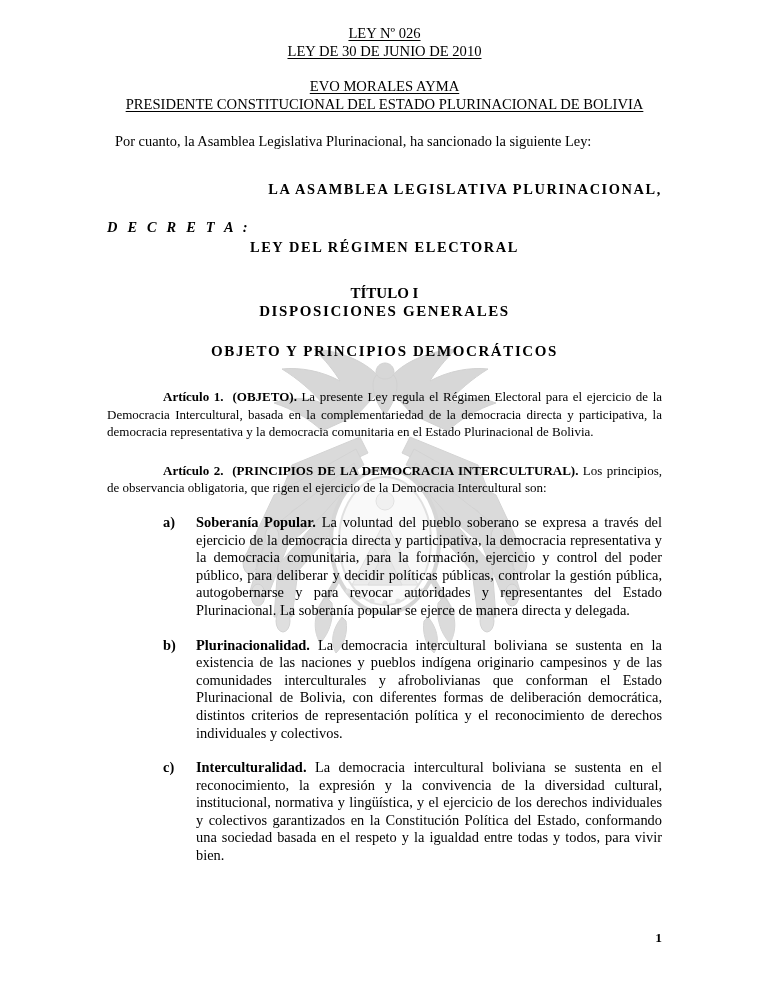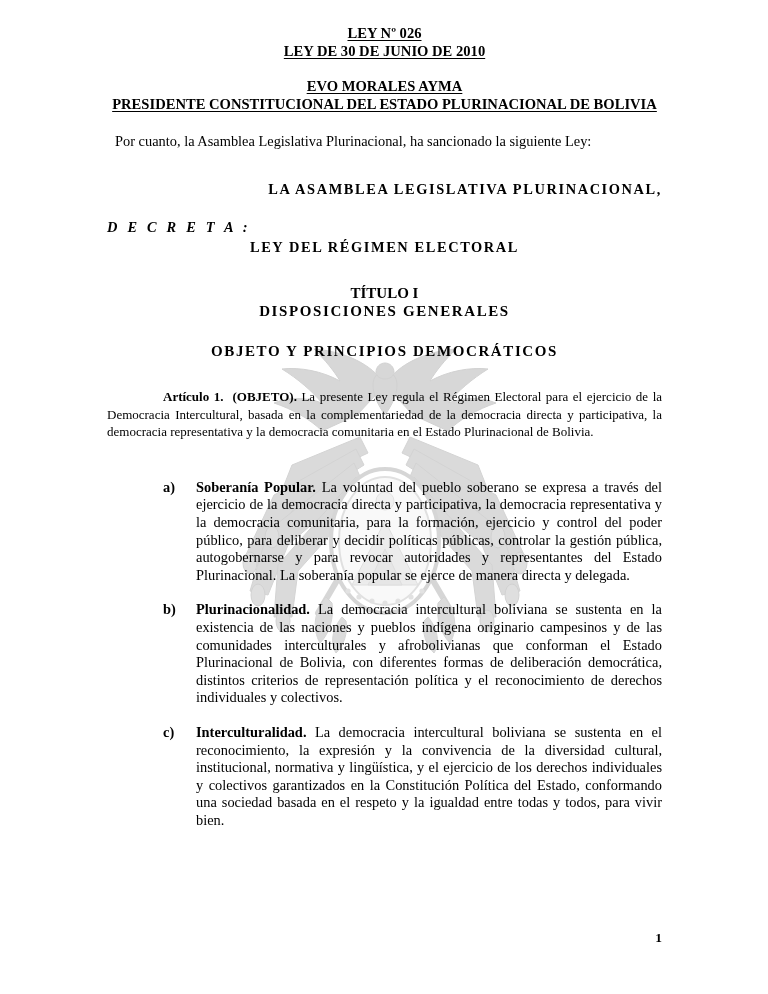--- a/index.html
+++ b/index.html
@@ -47,21 +47,21 @@
     font-weight: bold;
     font-size: 14.5px;
     letter-spacing: 6.2px;
     text-decoration: underline;
     text-underline-offset: 3px;
     white-space: nowrap;
   }
 
   .titleblock { text-align: center; }
   .t-line {
-    font-weight: bold;
+    font-weight: normal;
     font-size: 14.6px;
     line-height: 17px;
     text-decoration: underline;
     text-underline-offset: 2px;
     display: inline-block;
   }
   .gap-ley { height: 24px; }
   .gap-evo { height: 17px; }
 
   .para {
@@ -263,20 +263,23 @@
     </div>
 
     <div class="spacer-lg"></div>
 
     <p class="art-para">
       <b>Artículo 1.</b><span>&nbsp; </span><b>(OBJETO).</b><span> </span><span>La presente Ley regula el Régimen Electoral para el ejercicio de la Democracia Intercultural, basada en la complementariedad de la democracia directa y participativa, la democracia representativa y la democracia comunitaria en el Estado Plurinacional de Bolivia.</span>
     </p>
 
     <div class="spacer-md"></div>
 
+    <p class="art-para">
+      <b>Artículo 2.</b><span>&nbsp; </span><b>(PRINCIPIOS DE LA DEMOCRACIA INTERCULTURAL).</b><span> </span><span>Los principios, de observancia obligatoria, que rigen el ejercicio de la Democracia Intercultural son:</span>
+    </p>
 
     <div class="list">
 
       <div class="list-item">
         <span class="marker">a)</span>
         <span class="lead">Soberanía Popular.</span><span> </span><span>La voluntad del pueblo soberano se expresa a través del ejercicio de la democracia directa y participativa, la democracia representativa y la democracia comunitaria, para la formación, ejercicio y control del poder público, para deliberar y decidir políticas públicas, controlar la gestión pública, autogobernarse y para revocar autoridades y representantes del Estado Plurinacional. La soberanía popular se ejerce de manera directa y delegada.</span>
       </div>
 
       <div class="list-item">
         <span class="marker">b)</span>

